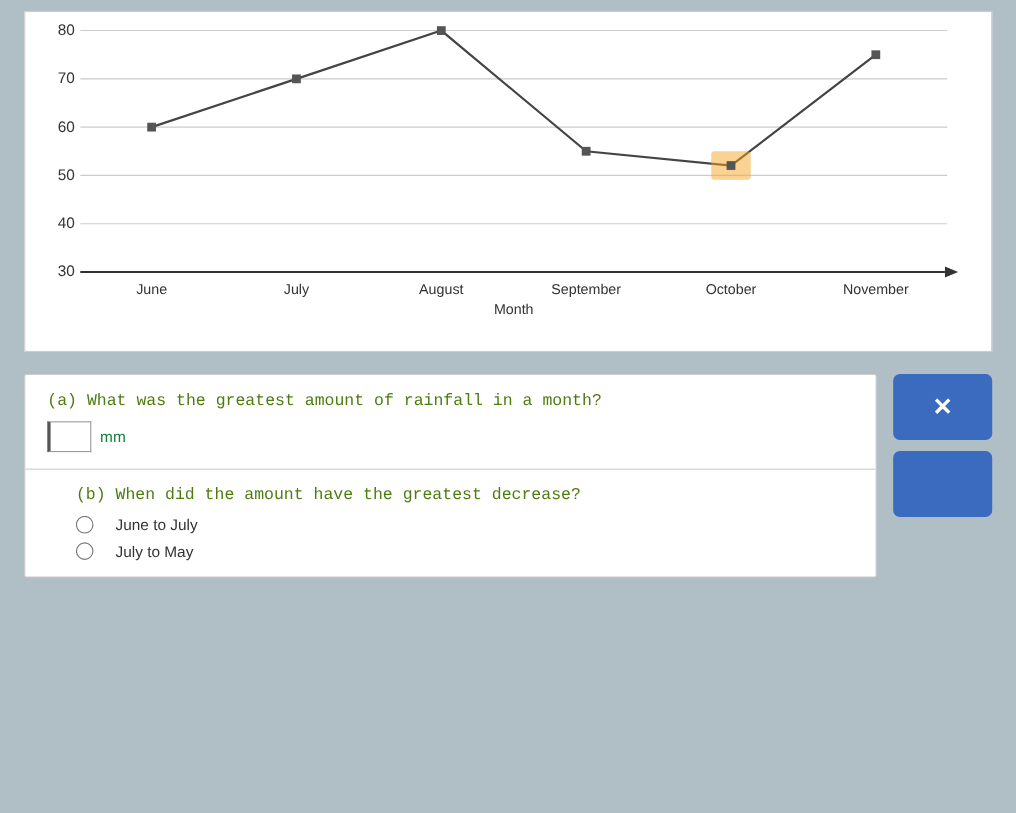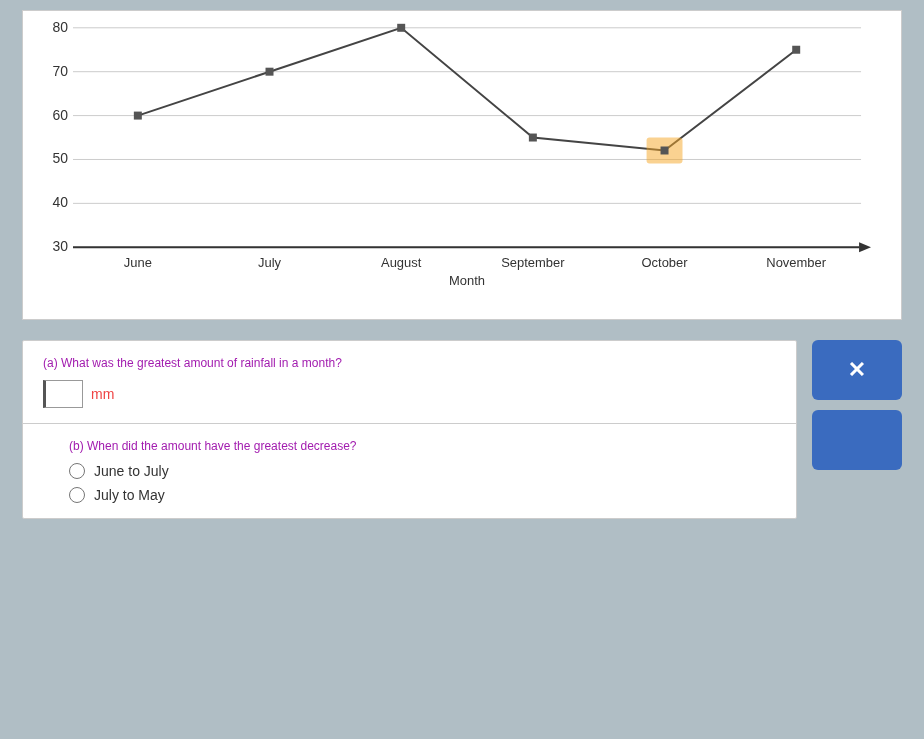--- a/index.html
+++ b/index.html
@@ -54,57 +54,58 @@
       padding: 15px 20px;
       border-bottom: 1px solid #ccc;
     }
 
     .question-section:last-child {
       border-bottom: none;
       margin-left: 26px;
     }
 
     .question-title {
-      font-size: 12px;
+      font-size: 15px;
       font-weight: normal;
       margin-bottom: 10px;
-      color: #a21caf;
+      color: #4d7c0f;
+      font-family: Liberation Mono, monospace;
     }
 
     .answer-input-row {
       display: flex;
       align-items: center;
       gap: 8px;
     }
 
     .answer-input {
       width: 40px;
       height: 28px;
       border: 1px solid #999;
       border-left: 3px solid #555;
       font-size: 14px;
       padding: 2px 4px;
     }
 
     .unit-label {
       font-size: 14px;
-      color: #ef4444;
+      color: #15803d;
     }
 
     .radio-options {
       display: flex;
       flex-direction: column;
       gap: 8px;
       margin-top: 8px;
     }
 
     .radio-option {
       display: flex;
       align-items: center;
-      gap: 9px;
+      gap: 20px;
       font-size: 14px;
       color: #333;
       cursor: pointer;
     }
 
     .radio-option input[type="radio"] {
       width: 16px;
       height: 16px;
       cursor: pointer;
     }

